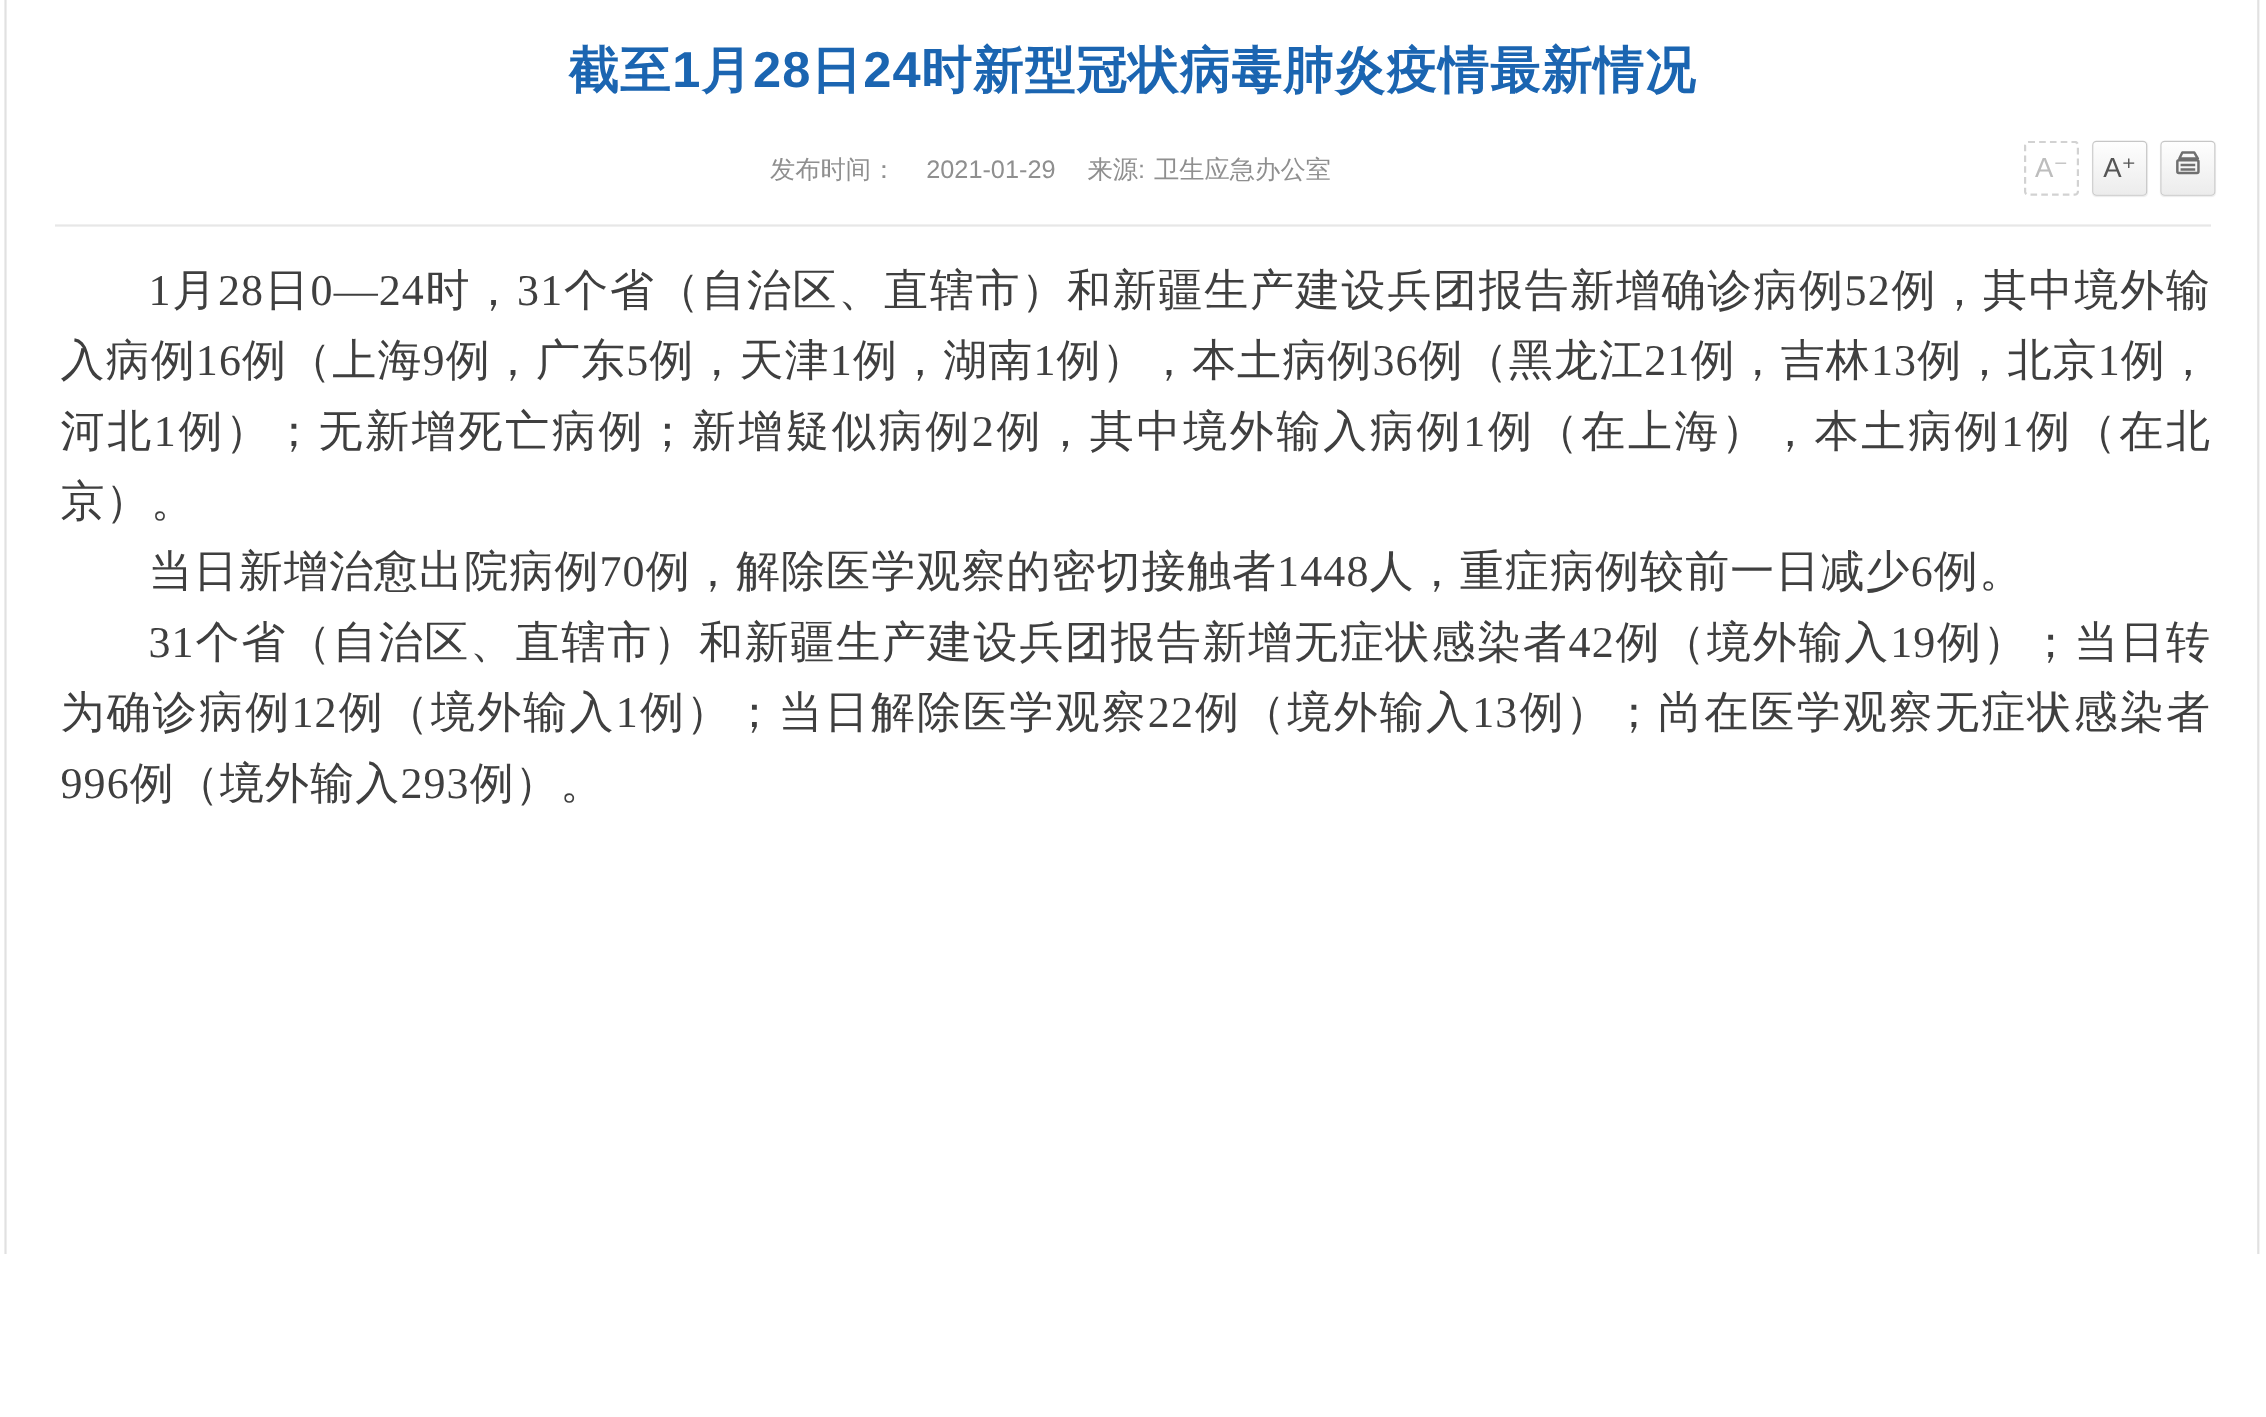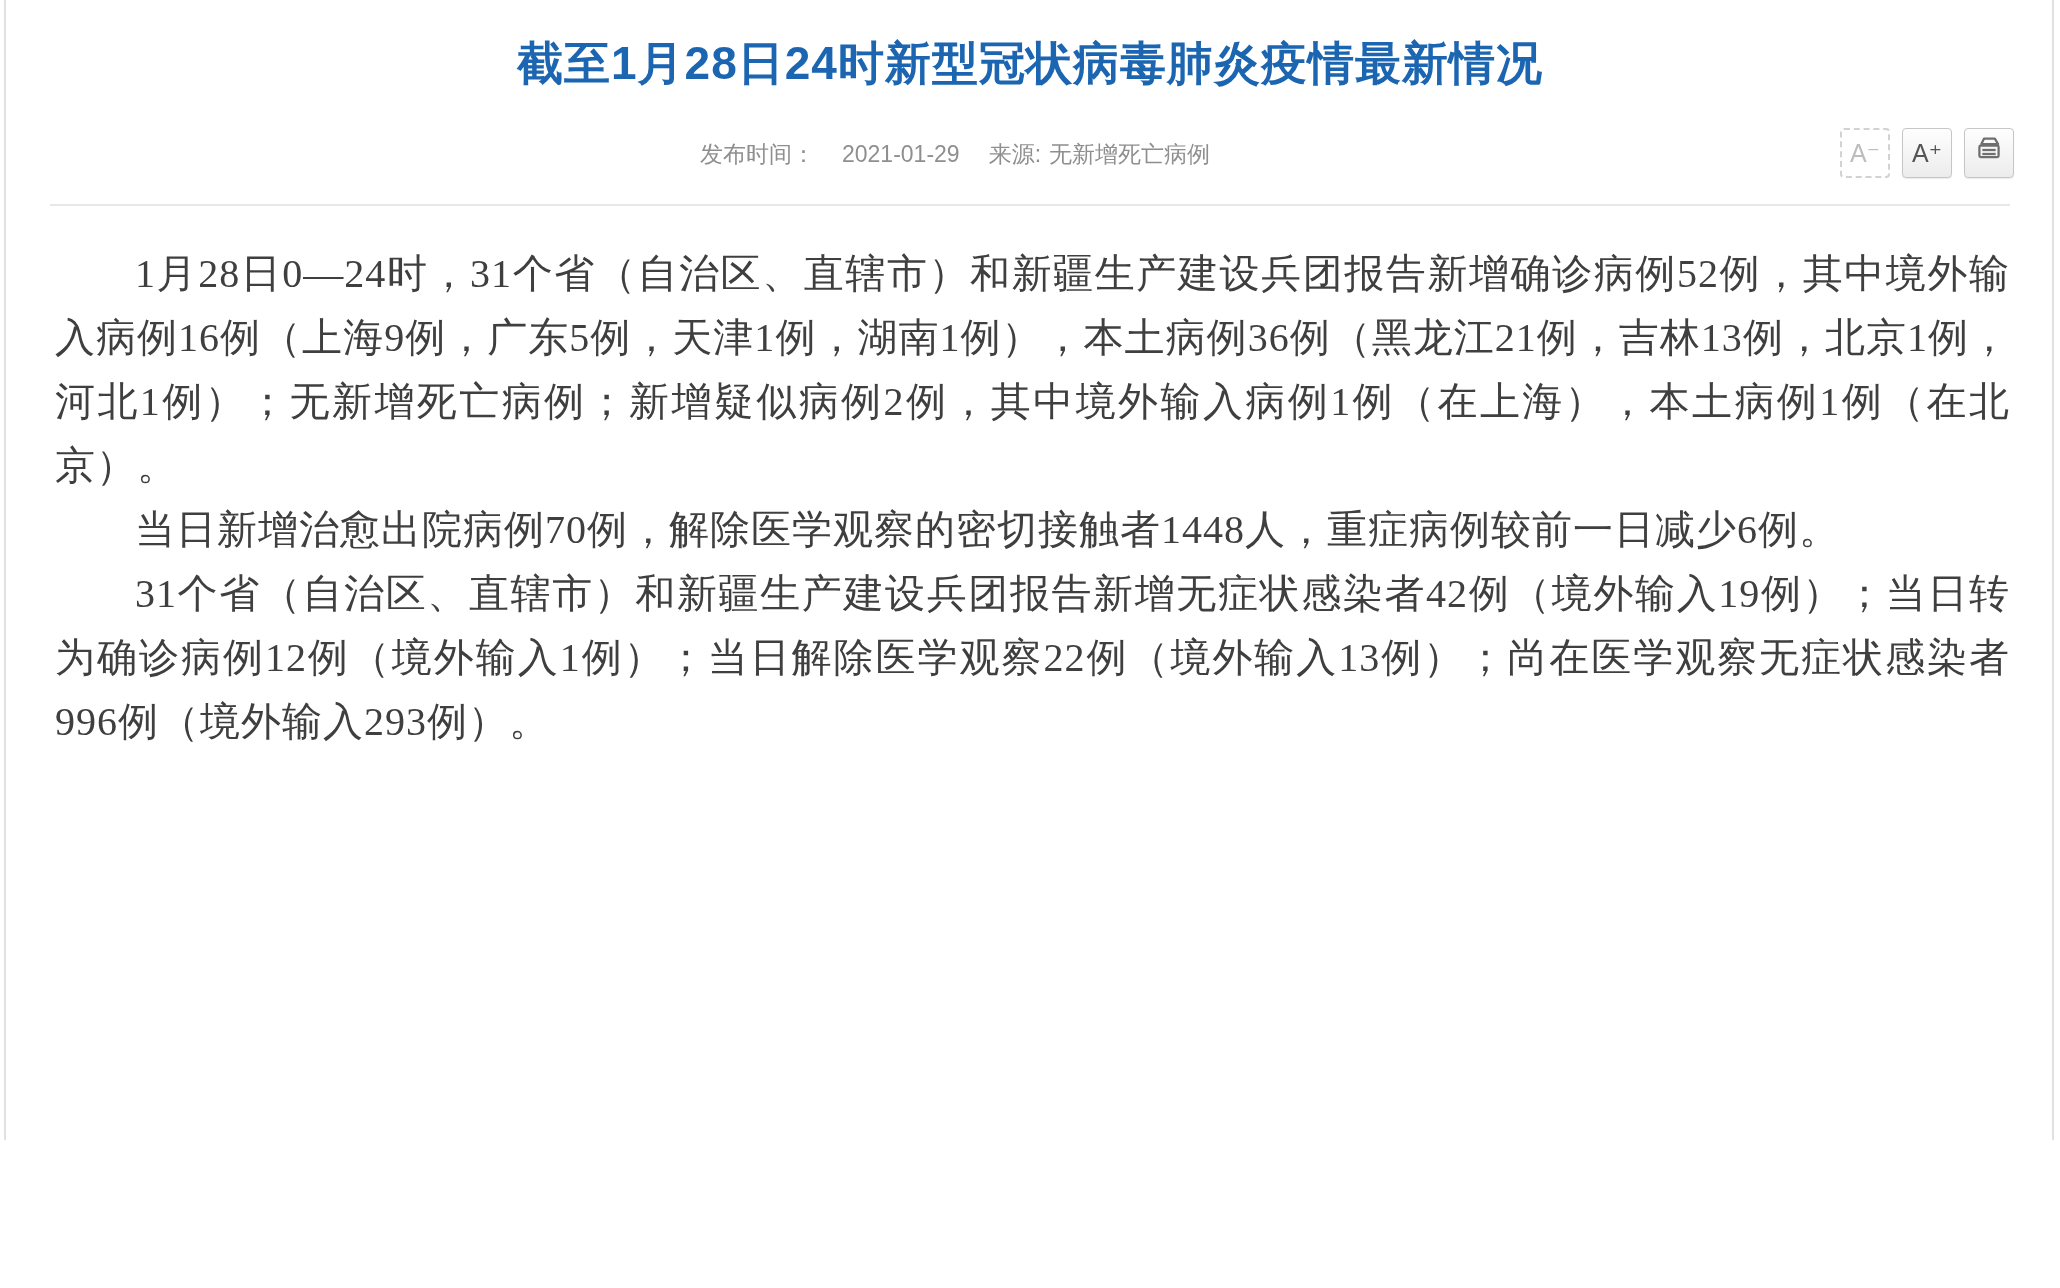--- a/index.html
+++ b/index.html
@@ -89,21 +89,21 @@
     box-shadow: 0 1px 1px rgba(0,0,0,0.08);
   }
 
   .divider {
     margin: 22px 50px 0 50px;
     border-top: 2px solid #e7e7e7;
     height: 0;
   }
 
   .article {
-    padding: 36px 50px 0 55px;
+    padding: 26px 50px 0 55px;
     font-family: "Liberation Serif", "DejaVu Serif", serif;
     font-size: 40px;
     line-height: 64px;
     letter-spacing: 1px;
     color: #3f3f3f;
     text-align: justify;
   }
   .article p {
     margin: 0;
     text-indent: 2em;
@@ -114,21 +114,21 @@
 
 <div class="page">
   <div class="edge-border left"></div>
   <div class="edge-border right"></div>
 
   <div class="header">
     <div class="page-title">截至1月28日24时新型冠状病毒肺炎疫情最新情况</div>
 
     <div class="meta-row">
       <div class="meta">
-        <span class="publish-label">发布时间：</span><span class="publish-date">2021-01-29</span><span class="source-label">来源:</span><span class="source-value">无新增死亡病例</span>
+        <span class="publish-label">发布时间：</span><span class="publish-date">2021-01-29</span><span class="source-label">来源:</span><span class="source-value">卫生应急办公室</span>
       </div>
 
       <div class="toolbar">
         <div class="tool-btn disabled">A⁻</div>
         <div class="tool-btn raised">A⁺</div>
         <div class="tool-btn raised">
           <span>
             <svg width="32" height="32" viewBox="0 0 24 24" fill="none" stroke="#6f6f6f" stroke-width="1.7" stroke-linejoin="round">
               <path d="M8.2 3.5 L16.4 3.5 L18.8 7.6 L6.2 7.6 Z"></path>
               <rect x="4.8" y="8.8" width="14.4" height="8.6" rx="1"></rect>

